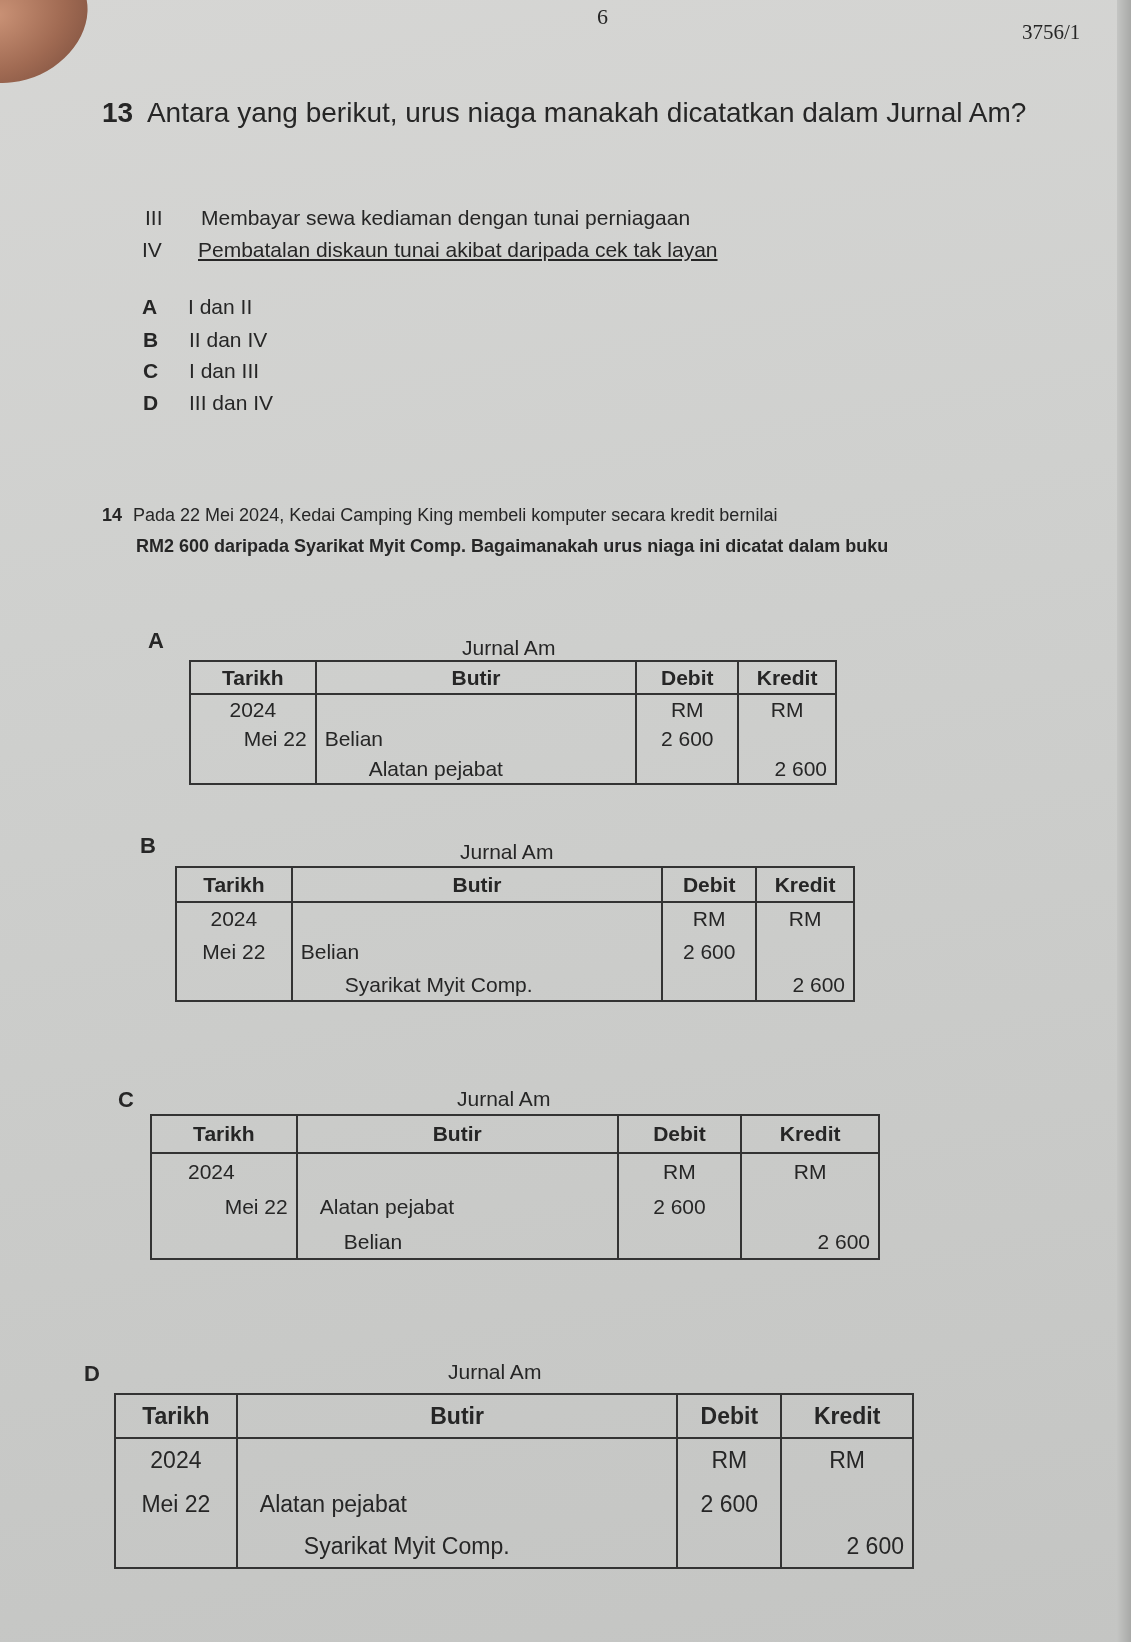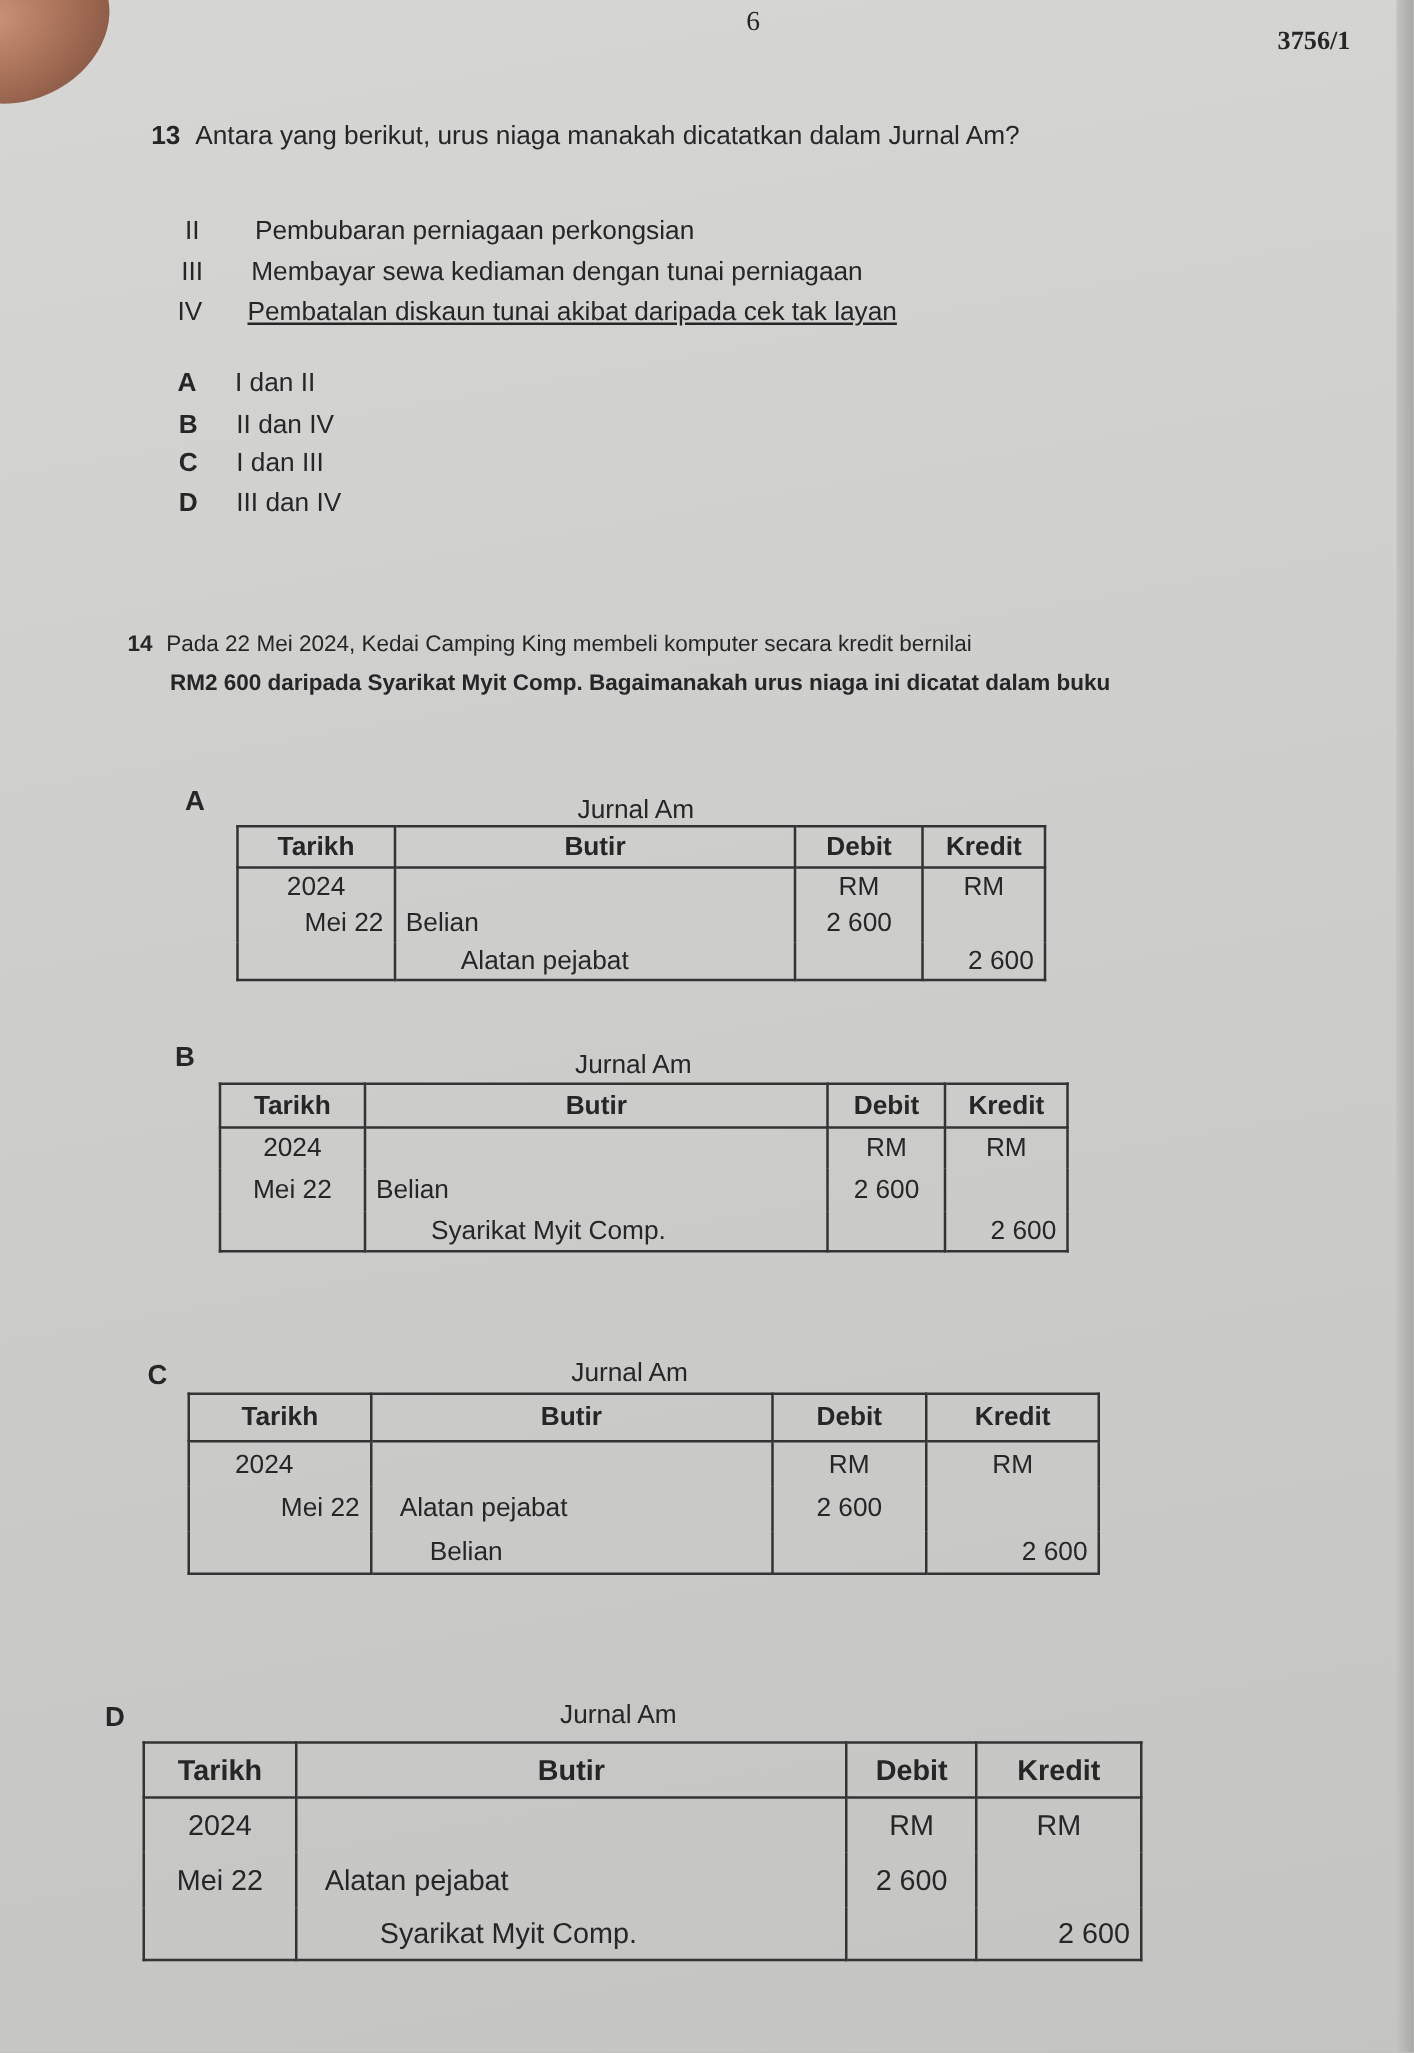--- a/index.html
+++ b/index.html
@@ -22,24 +22,24 @@
     background: radial-gradient(ellipse at 40% 40%, #c98b6c 0%, #9a5e44 55%, #6e3d2b 100%);
     transform: rotate(-25deg);
     opacity: 0.9;
   }
   .right-edge {
     position: absolute; right: 0; top: 0; width: 14px; height: 1642px;
     background: linear-gradient(90deg, #c4c5c3, #a8a9a7);
   }
   .abs { position: absolute; white-space: nowrap; }
   .pageno { left: 597px; top: 4px; font-family: "Liberation Serif", serif; font-size: 22px; }
-  .code { left: 1022px; top: 20px; font-family: "Liberation Serif", serif; font-size: 21px; font-weight: bold; }
+  .code { left: 1022px; top: 20px; font-family: "Liberation Serif", serif; font-size: 21px; font-weight: normal; }
 
   .q-num { font-weight: bold; }
-  .q13 { left: 102px; top: 97px; font-size: 21px; margin-left: 19px; }
+  .q13 { left: 102px; top: 97px; font-size: 28px; }
   .stmt { font-size: 21px; }
   .stmt .roman { display: inline-block; width: 56px; }
   .opt { font-size: 21px; }
   .opt .letter { display: inline-block; width: 46px; font-weight: bold; }
 
   .q14 { left: 102px; font-size: 18px; line-height: 30px; }
 
   .opt-letter { font-size: 22px; font-weight: bold; }
   .jtitle { font-size: 21px; }
 
@@ -75,23 +75,20 @@
 
   <div class="abs pageno">6</div>
   <div class="abs code">3756/1</div>
 
   
   <div class="abs q13">
     <span class="q-num">13</span>
     <span style="margin-left:6px;">Antara yang berikut, urus niaga manakah dicatatkan dalam Jurnal Am?</span>
   </div>
 
-  <div class="abs stmt" style="left:148px; top:173px;">
-    <span class="roman">II</span><span>Pembubaran perniagaan perkongsian</span>
-  </div>
   <div class="abs stmt" style="left:145px; top:206px;">
     <span class="roman">III</span><span>Membayar sewa kediaman dengan tunai perniagaan</span>
   </div>
   <div class="abs stmt" style="left:142px; top:238px;text-decoration:underline;">
     <span class="roman">IV</span><span>Pembatalan diskaun tunai akibat daripada cek tak layan</span>
   </div>
 
   <div class="abs opt" style="left:142px; top:295px;">
     <span class="letter">A</span><span>I dan II</span>
   </div>

